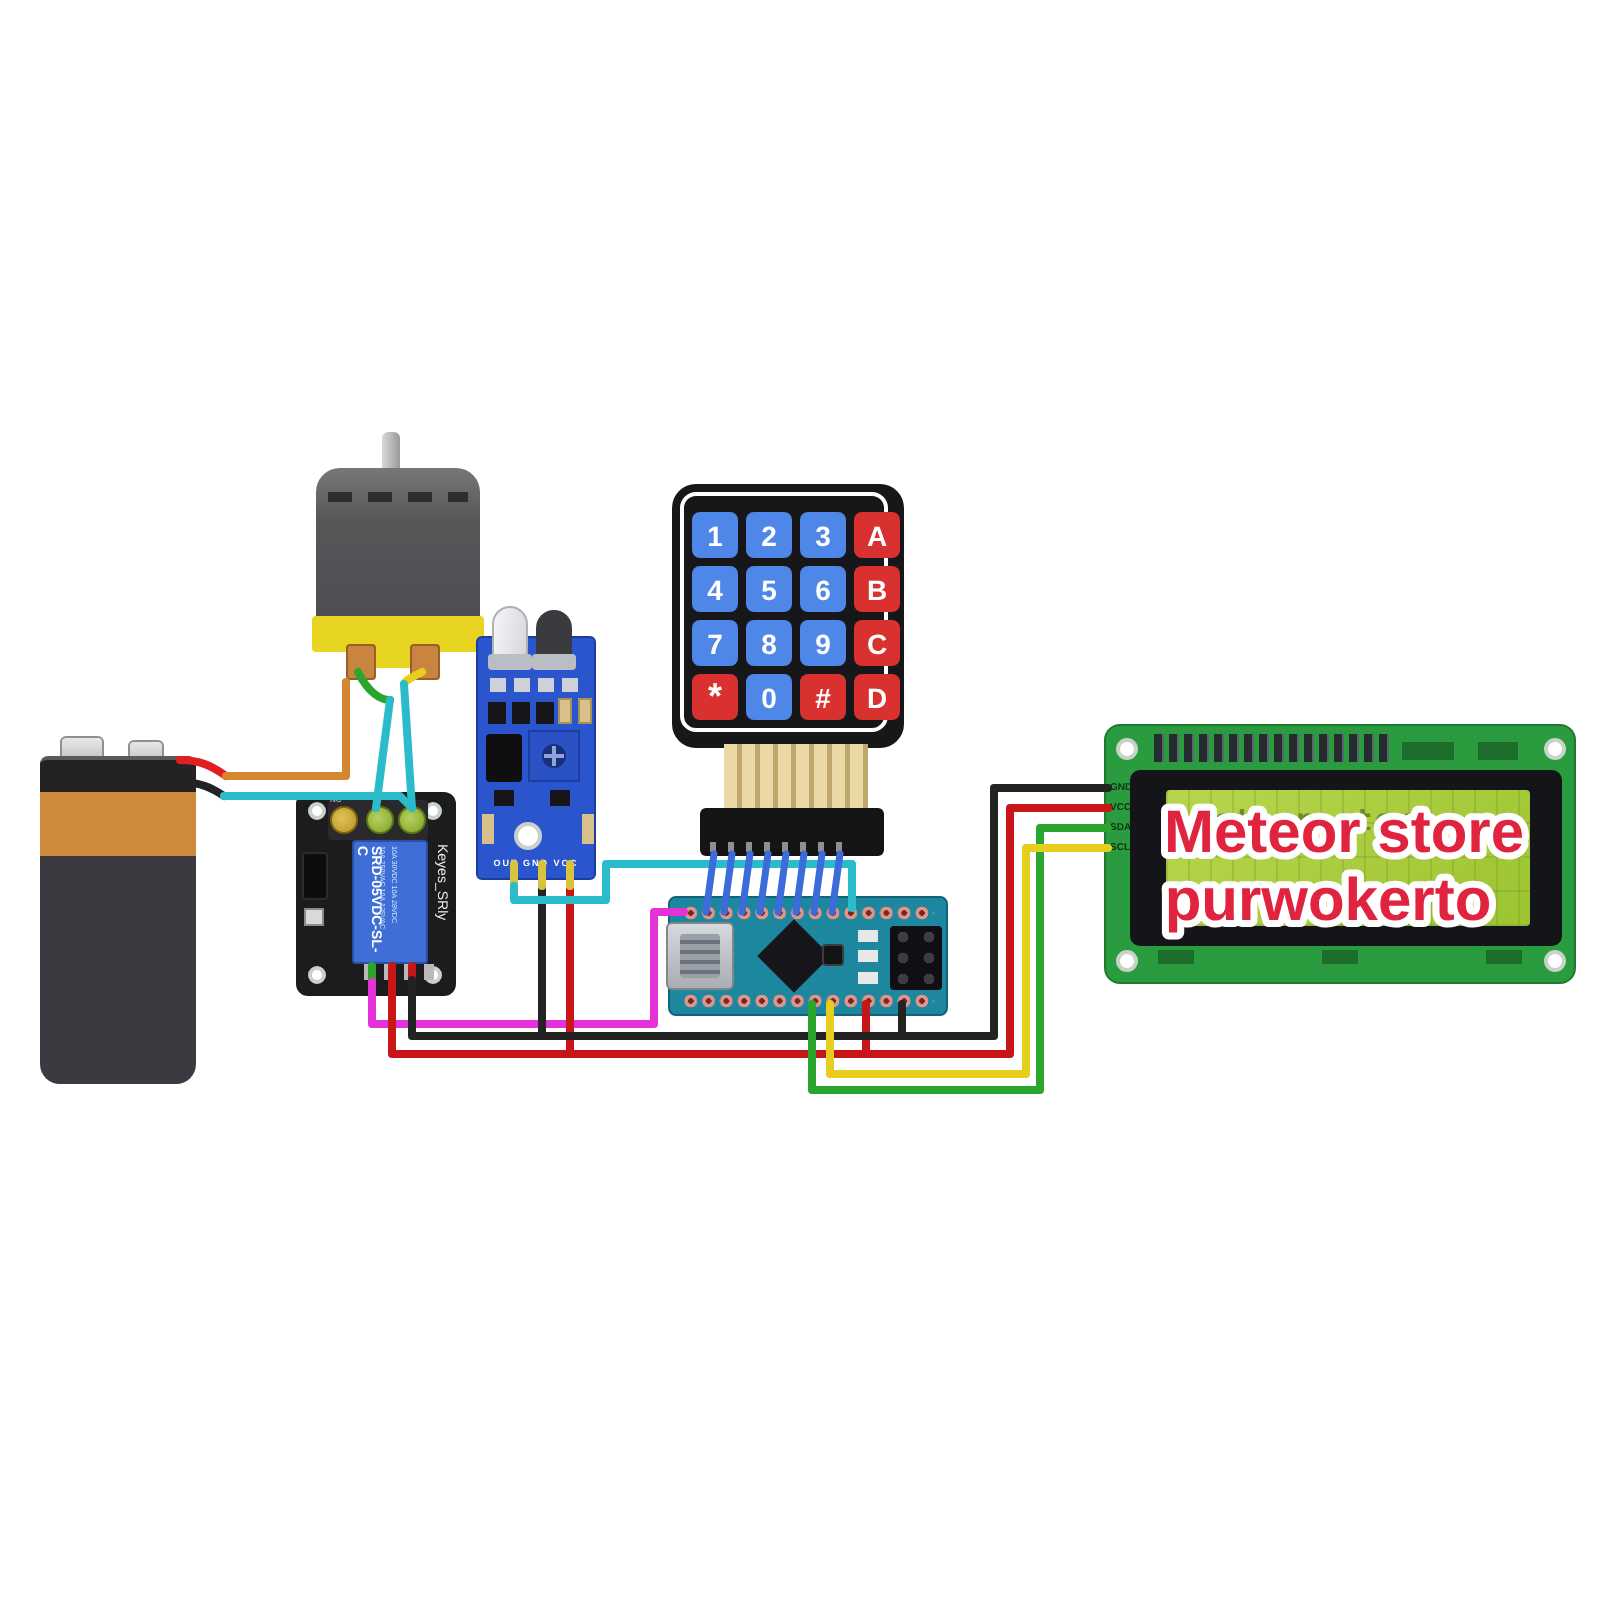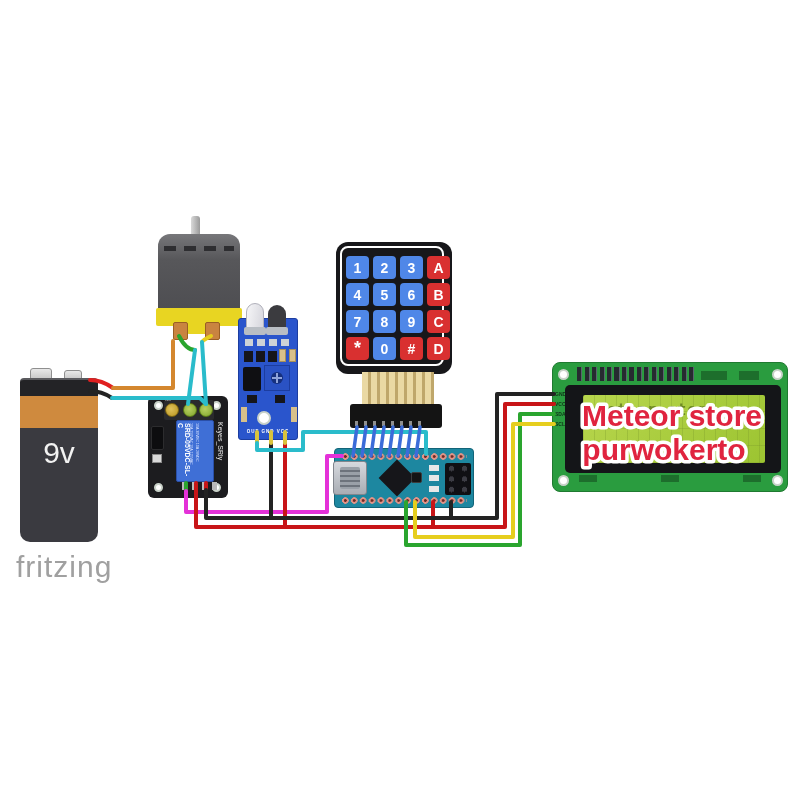--- a/index.html
+++ b/index.html
@@ -18,21 +18,20 @@
 <body>
 
 <div id="canvas">
 
   <div class="abs" style="left:20px;top:366px;width:78px;height:178px;">
     <div class="abs" style="left:10px;top:2px;width:20px;height:14px;background:linear-gradient(#e8e8e8,#b9b9b9);border-radius:3px;border:1px solid #8f8f8f;"></div>
     <div class="abs" style="left:44px;top:4px;width:16px;height:12px;background:linear-gradient(#e8e8e8,#b9b9b9);border-radius:3px;border:1px solid #8f8f8f;"></div>
     <div class="abs" style="left:0;top:12px;width:78px;height:18px;background:#232326;border-top:2px solid #5a5a5e;border-radius:4px 4px 0 0;"></div>
     <div class="abs" style="left:0;top:30px;width:78px;height:32px;background:#cf8a3e;"></div>
     <div class="abs" style="left:0;top:62px;width:78px;height:114px;background:#3a3a40;border-radius:0 0 10px 10px;"></div>
-    <div class="abs" style="left:0;top:70px;width:78px;text-align:center;color:#f2f2f2;font-size:30px;">9v</div>
   </div>
 
   <div class="abs" style="left:150px;top:210px;width:100px;height:135px;">
     <div class="abs" style="left:41px;top:6px;width:9px;height:24px;background:linear-gradient(90deg,#d9d9d9,#9a9a9a);border-radius:3px 3px 0 0;"></div>
     <div class="abs" style="left:8px;top:24px;width:82px;height:86px;background:linear-gradient(#77777a,#57575a 30%,#4c4c50);border-radius:12px 12px 3px 3px;"></div>
     <div class="abs" style="left:14px;top:36px;width:70px;height:5px;background:repeating-linear-gradient(90deg,#2e2e31 0 12px,transparent 12px 20px);"></div>
     <div class="abs" style="left:6px;top:98px;width:86px;height:18px;background:#e8d522;border-radius:2px;"></div>
     <div class="abs" style="left:34px;top:114px;width:30px;height:10px;background:#e8d522;border-radius:0 0 5px 5px;"></div>
     <div class="abs" style="left:23px;top:112px;width:13px;height:16px;background:#c98440;border:1px solid #9a5f26;border-radius:2px;"></div>
     <div class="abs" style="left:55px;top:112px;width:13px;height:16px;background:#c98440;border:1px solid #9a5f26;border-radius:2px;"></div>
@@ -225,15 +224,14 @@
     <path stroke-width="3.5" d="M357,427 L353,456" stroke="#3b6cd9"></path>
     <path stroke-width="3.5" d="M366,427 L362,456" stroke="#3b6cd9"></path>
     <path stroke-width="3.5" d="M375,427 L371,456" stroke="#3b6cd9"></path>
     <path stroke-width="3.5" d="M384,427 L380,456" stroke="#3b6cd9"></path>
     <path stroke-width="3.5" d="M393,427 L389,456" stroke="#3b6cd9"></path>
     <path stroke-width="3.5" d="M402,427 L398,456" stroke="#3b6cd9"></path>
     <path stroke-width="3.5" d="M411,427 L407,456" stroke="#3b6cd9"></path>
     <path stroke-width="3.5" d="M420,427 L416,456" stroke="#3b6cd9"></path>
   </svg>
 
-  <div class="abs" style="left:16px;top:550px;font-size:30px;color:#a0a0a0;letter-spacing:1px;">fritzing</div>
 
 </div>
 
 </body></html>

